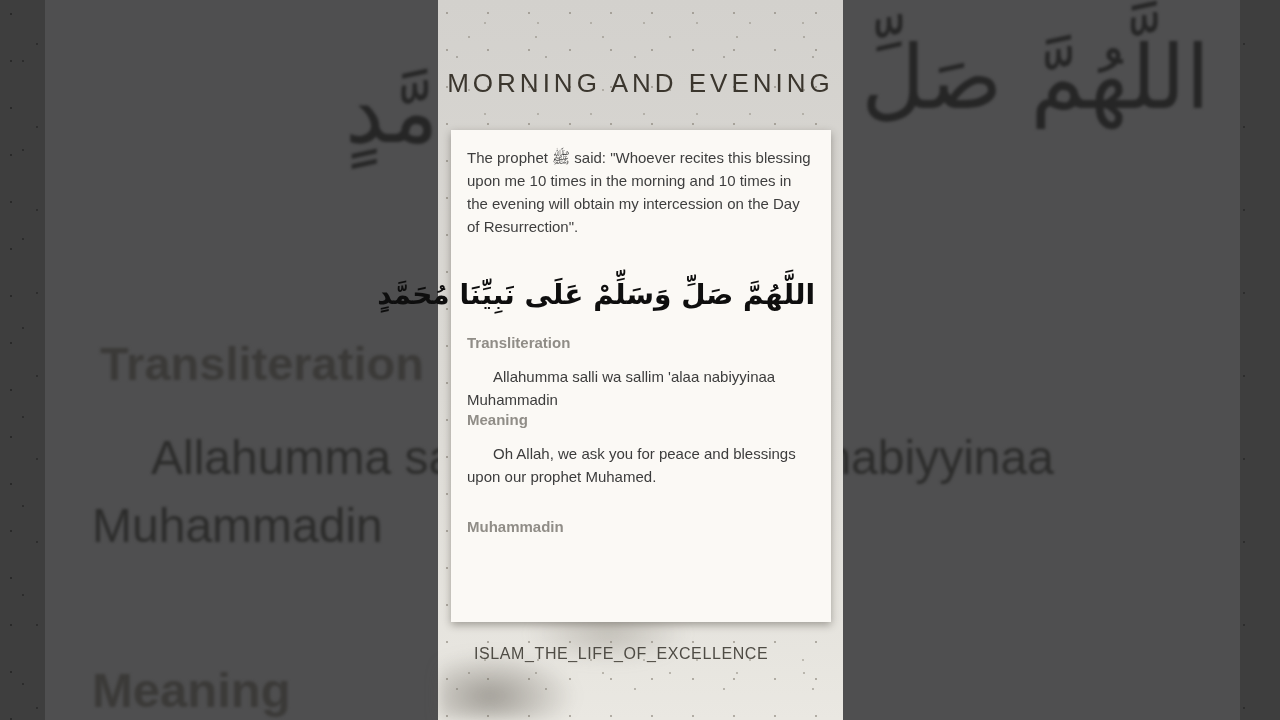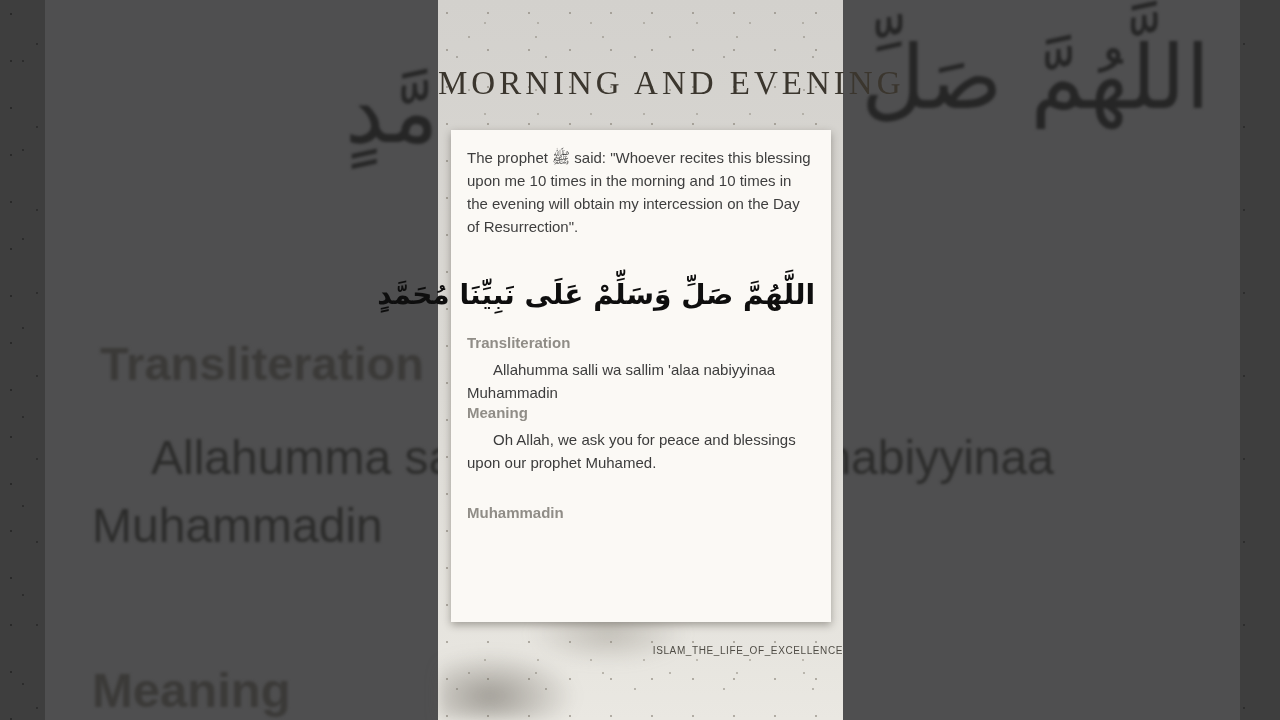--- a/index.html
+++ b/index.html
@@ -41,39 +41,39 @@
       radial-gradient(circle .8px at 47px 23px, rgba(140,134,122,.45) 98%, transparent),
       linear-gradient(#d3d1cd, #dcdad5 55%, #eae8e2);
     background-size:41px 37px, 67px 53px, 89px 79px, 53px 91px, 100% 100%;
   }
   .smudge{position:absolute;left:0;top:596px;width:280px;height:124px;
     background:
       radial-gradient(ellipse 120px 62px at 52px 100px, rgba(88,83,75,.5), transparent 72%),
       radial-gradient(ellipse 115px 44px at 170px 38px, rgba(135,130,120,.38), transparent 70%);
     filter:blur(7px);}
   .title{position:absolute;top:68px;left:0;width:100%;text-align:center;
-    font-family:Liberation Serif, serif;font-size:33px;line-height:31px;
+    font-family:Liberation Sans, sans-serif;font-size:26px;line-height:31px;
     letter-spacing:4px;color:#3b362e;}
   .title div{white-space:nowrap;}
   .card{position:absolute;left:13px;top:130px;width:380px;height:492px;
     box-sizing:border-box;padding:16px 16px 0;background:#fbf9f5;
     box-shadow:0 3px 8px rgba(55,50,42,.4);color:#3c3c3c;}
   .intro{margin:0;font-size:15px;line-height:23px;color:#3e3e3e;}
   .arabic-line{margin-top:34px;height:46px;line-height:46px;text-align:center;
     direction:rtl;font-family:"DejaVu Sans", sans-serif;font-size:28px;
     font-weight:700;color:#0e0e0e;white-space:nowrap;}
   .sec-h{font-size:15px;font-weight:700;line-height:18px;color:#908d87;}
   .mt-h1{margin-top:16px;}
   .mt-h2{}
   .mt-h3{margin-top:30px;}
-  .sec-p{margin:6px 0 0;font-size:15px;line-height:23px;color:#3c3c3c;}
+  .sec-p{margin:13px 0 0;font-size:15px;line-height:23px;color:#3c3c3c;}
   .indent{text-indent:26px;}
   .mt-ref{margin-top:10px;}
   .watermark{position:absolute;top:645px;left:0;width:100%;box-sizing:border-box;
-    padding-left:58px;text-align:right;font-size:10px;letter-spacing:.6px;
+    padding-left:36px;text-align:left;font-size:16px;letter-spacing:.6px;
     color:#4f4c45;}
 </style>
 </head>
 <body>
 
 <div class="frame">
 
   <div class="bg-card"></div>
 
   <div class="bg-clip bg-arabic-right-clip">

